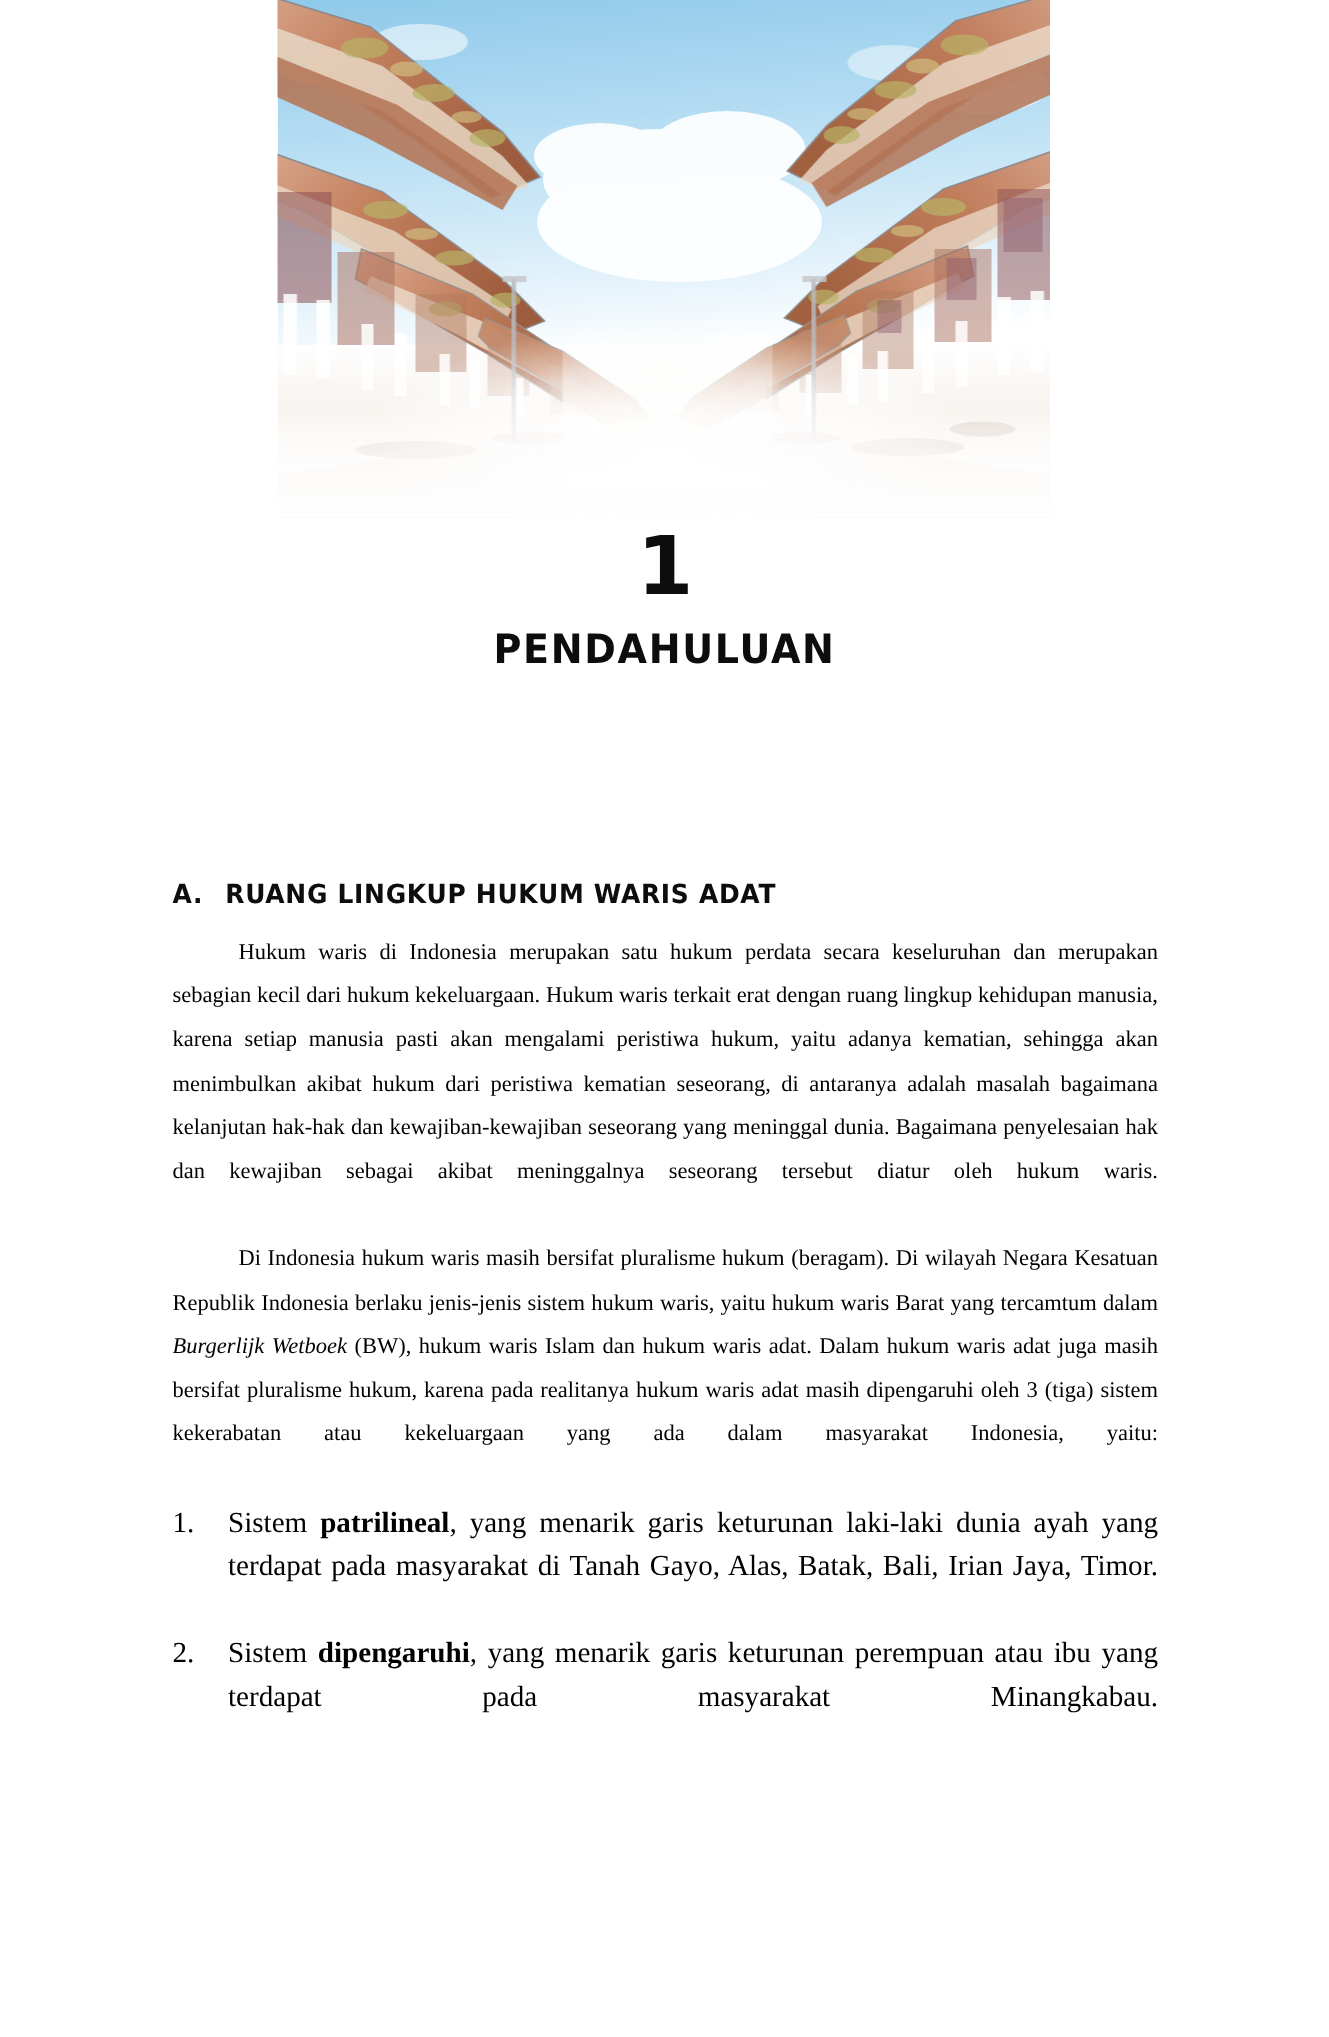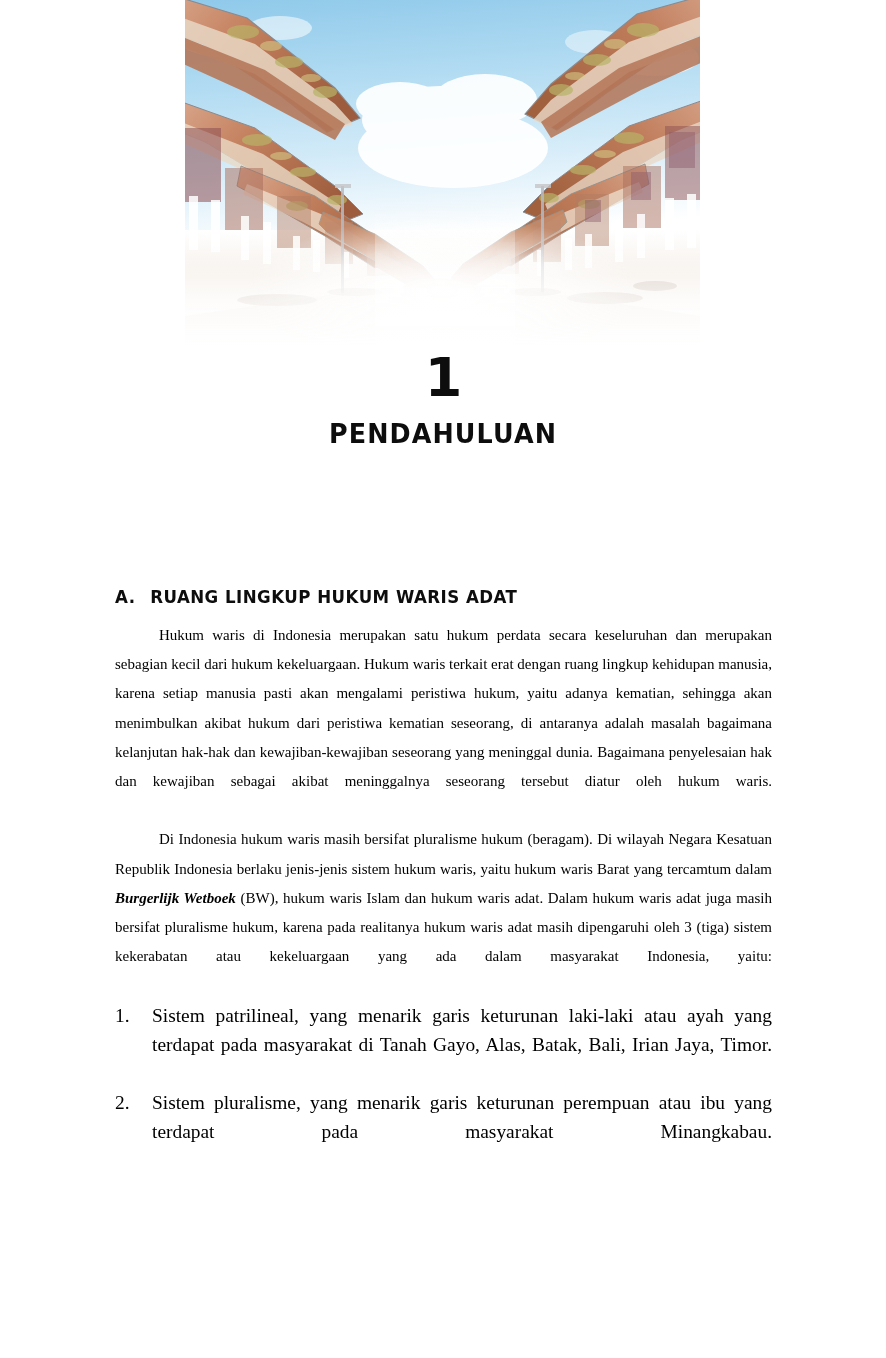--- a/index.html
+++ b/index.html
@@ -93,21 +93,21 @@
     font-size: 15px;
     line-height: 29.2px;
     text-align: justify;
     text-justify: inter-word;
     text-indent: 44px;
     hyphens: manual;
     word-spacing: -0.1px;
   }
   p.body + p.body { margin-top: 0; }
 
-  p.body i { font-style: italic; font-weight: bold; }
+  p.body i { font-style: italic; }
 
   
   ol.numlist {
     margin: 0;
     padding: 0;
     list-style: none;
   }
   ol.numlist li {
     display: flex;
     align-items: flex-start;
@@ -116,21 +116,21 @@
   }
   ol.numlist li .num {
     flex: 0 0 37px;
     width: 37px;
   }
   ol.numlist li .txt {
     flex: 1 1 auto;
     text-align: justify;
     text-justify: inter-word;
   }
-  ol.numlist li .txt b { font-weight: 400; margin-top: 42px; }
+  ol.numlist li .txt b { font-weight: 700; margin-top: 42px; }
   
   ol.numlist li .txt::after {
     content: "";
     display: inline-block;
     width: 100%;
   }
   p.body::after {
     content: "";
     display: inline-block;
     width: 100%;
@@ -337,21 +337,21 @@
     <span class="label">RUANG LINGKUP HUKUM WARIS ADAT</span>
   </div>
 
   <p class="body">Hukum waris di Indonesia merupakan satu hukum perdata secara keseluruhan dan merupakan sebagian kecil dari hukum kekeluargaan. Hukum waris terkait erat dengan ruang lingkup kehidupan manusia, karena setiap manusia pasti akan mengalami peristiwa hukum, yaitu adanya kematian, sehingga akan menimbulkan akibat hukum dari peristiwa kematian seseorang, di antaranya adalah masalah bagaimana kelanjutan hak-hak dan kewajiban-kewajiban seseorang yang meninggal dunia. Bagaimana penyelesaian hak dan kewajiban sebagai akibat meninggalnya seseorang tersebut diatur oleh hukum waris.</p>
 
   <p class="body"><span>Di Indonesia hukum waris masih bersifat pluralisme hukum (beragam). Di wilayah Negara Kesatuan Republik Indonesia berlaku jenis-jenis sistem hukum waris, yaitu hukum waris Barat yang tercamtum dalam </span><i>Burgerlijk Wetboek</i><span> (BW), hukum waris Islam dan hukum waris adat. Dalam hukum waris adat juga masih bersifat pluralisme hukum, karena pada realitanya hukum waris adat masih dipengaruhi oleh 3 (tiga) sistem kekerabatan atau kekeluargaan yang ada dalam masyarakat Indonesia, yaitu:</span></p>
 
   <ol class="numlist">
     <li>
       <span class="num">1.</span>
-      <span class="txt"><span>Sistem </span><b>patrilineal</b><span>, yang menarik garis keturunan laki-laki atau ayah yang terdapat pada masyarakat di Tanah Gayo, Alas, Batak, Bali, Irian Jaya, Timor.</span></span>
+      <span class="txt"><span>Sistem </span><b>patrilineal</b><span>, yang menarik garis keturunan laki-laki dunia ayah yang terdapat pada masyarakat di Tanah Gayo, Alas, Batak, Bali, Irian Jaya, Timor.</span></span>
     </li>
     <li>
       <span class="num">2.</span>
-      <span class="txt"><span>Sistem </span><b>pluralisme</b><span>, yang menarik garis keturunan perempuan atau ibu yang terdapat pada masyarakat Minangkabau.</span></span>
+      <span class="txt"><span>Sistem </span><b>dipengaruhi</b><span>, yang menarik garis keturunan perempuan atau ibu yang terdapat pada masyarakat Minangkabau.</span></span>
     </li>
   </ol>
 
 </div>
 
 </body></html>

